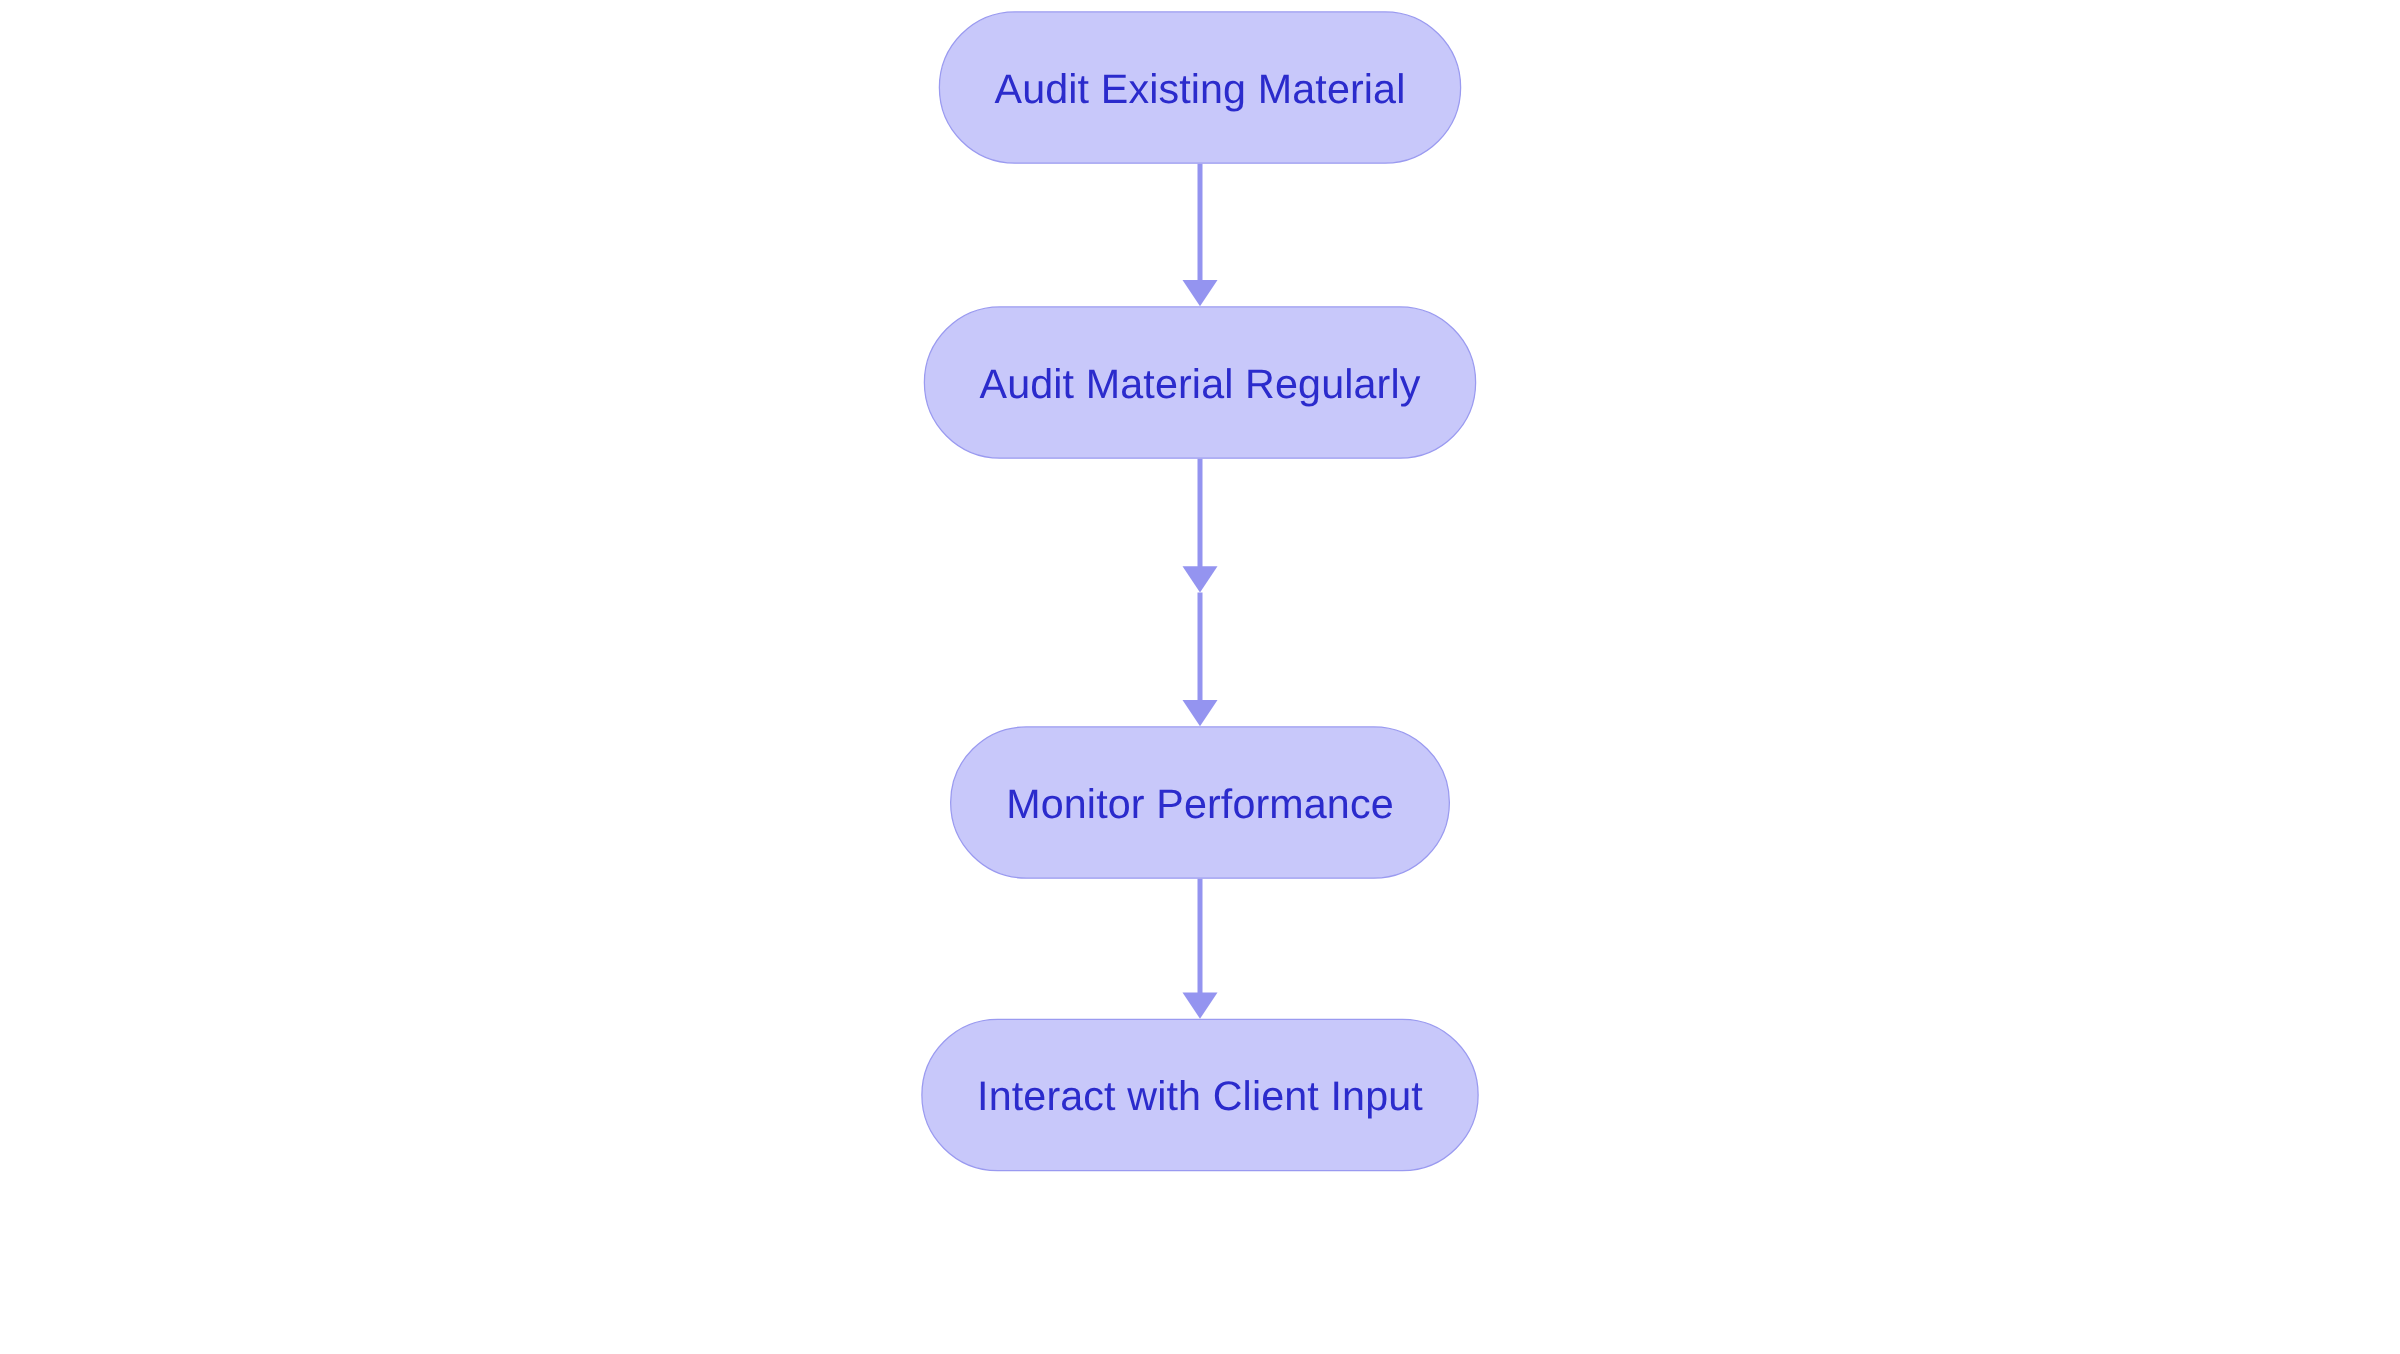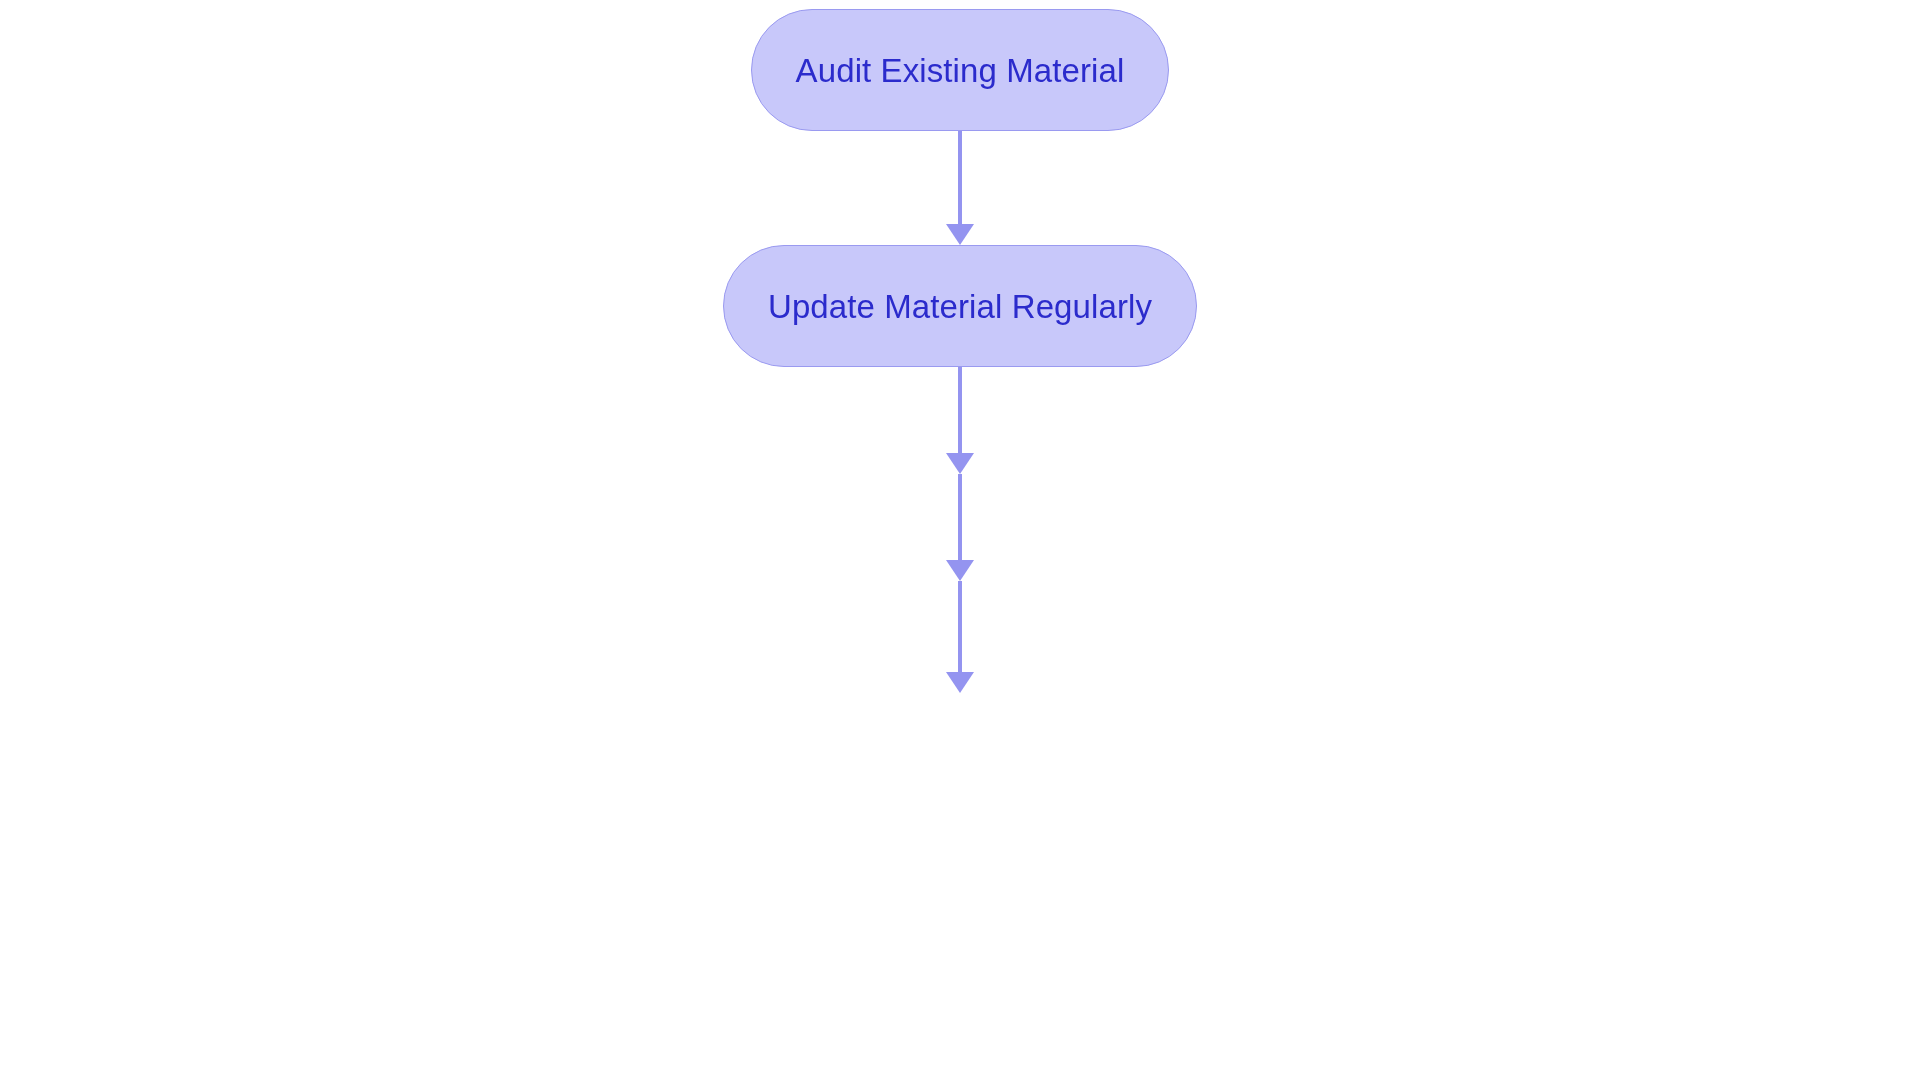--- a/index.html
+++ b/index.html
@@ -97,35 +97,41 @@
     <div class="node node-0">
       <span class="node-label">Audit Existing Material</span>
     </div>
 
     <div class="connector conn-0">
       <div class="connector-line"></div>
       <div class="connector-arrowhead"></div>
     </div>
 
     <div class="node node-1">
-      <span class="node-label">Update Material Regularly</span>
+      <span class="node-label">Audit Material Regularly</span>
     </div>
 
     <div class="connector conn-1">
       <div class="connector-line"></div>
       <div class="connector-arrowhead"></div>
     </div>
 
 
     <div class="connector conn-2">
       <div class="connector-line"></div>
       <div class="connector-arrowhead"></div>
     </div>
 
+    <div class="node node-3">
+      <span class="node-label">Monitor Performance</span>
+    </div>
 
     <div class="connector conn-3">
       <div class="connector-line"></div>
       <div class="connector-arrowhead"></div>
     </div>
 
+    <div class="node node-4">
+      <span class="node-label">Interact with Client Input</span>
+    </div>
 
   </div>
 </div>
 
 </body></html>

